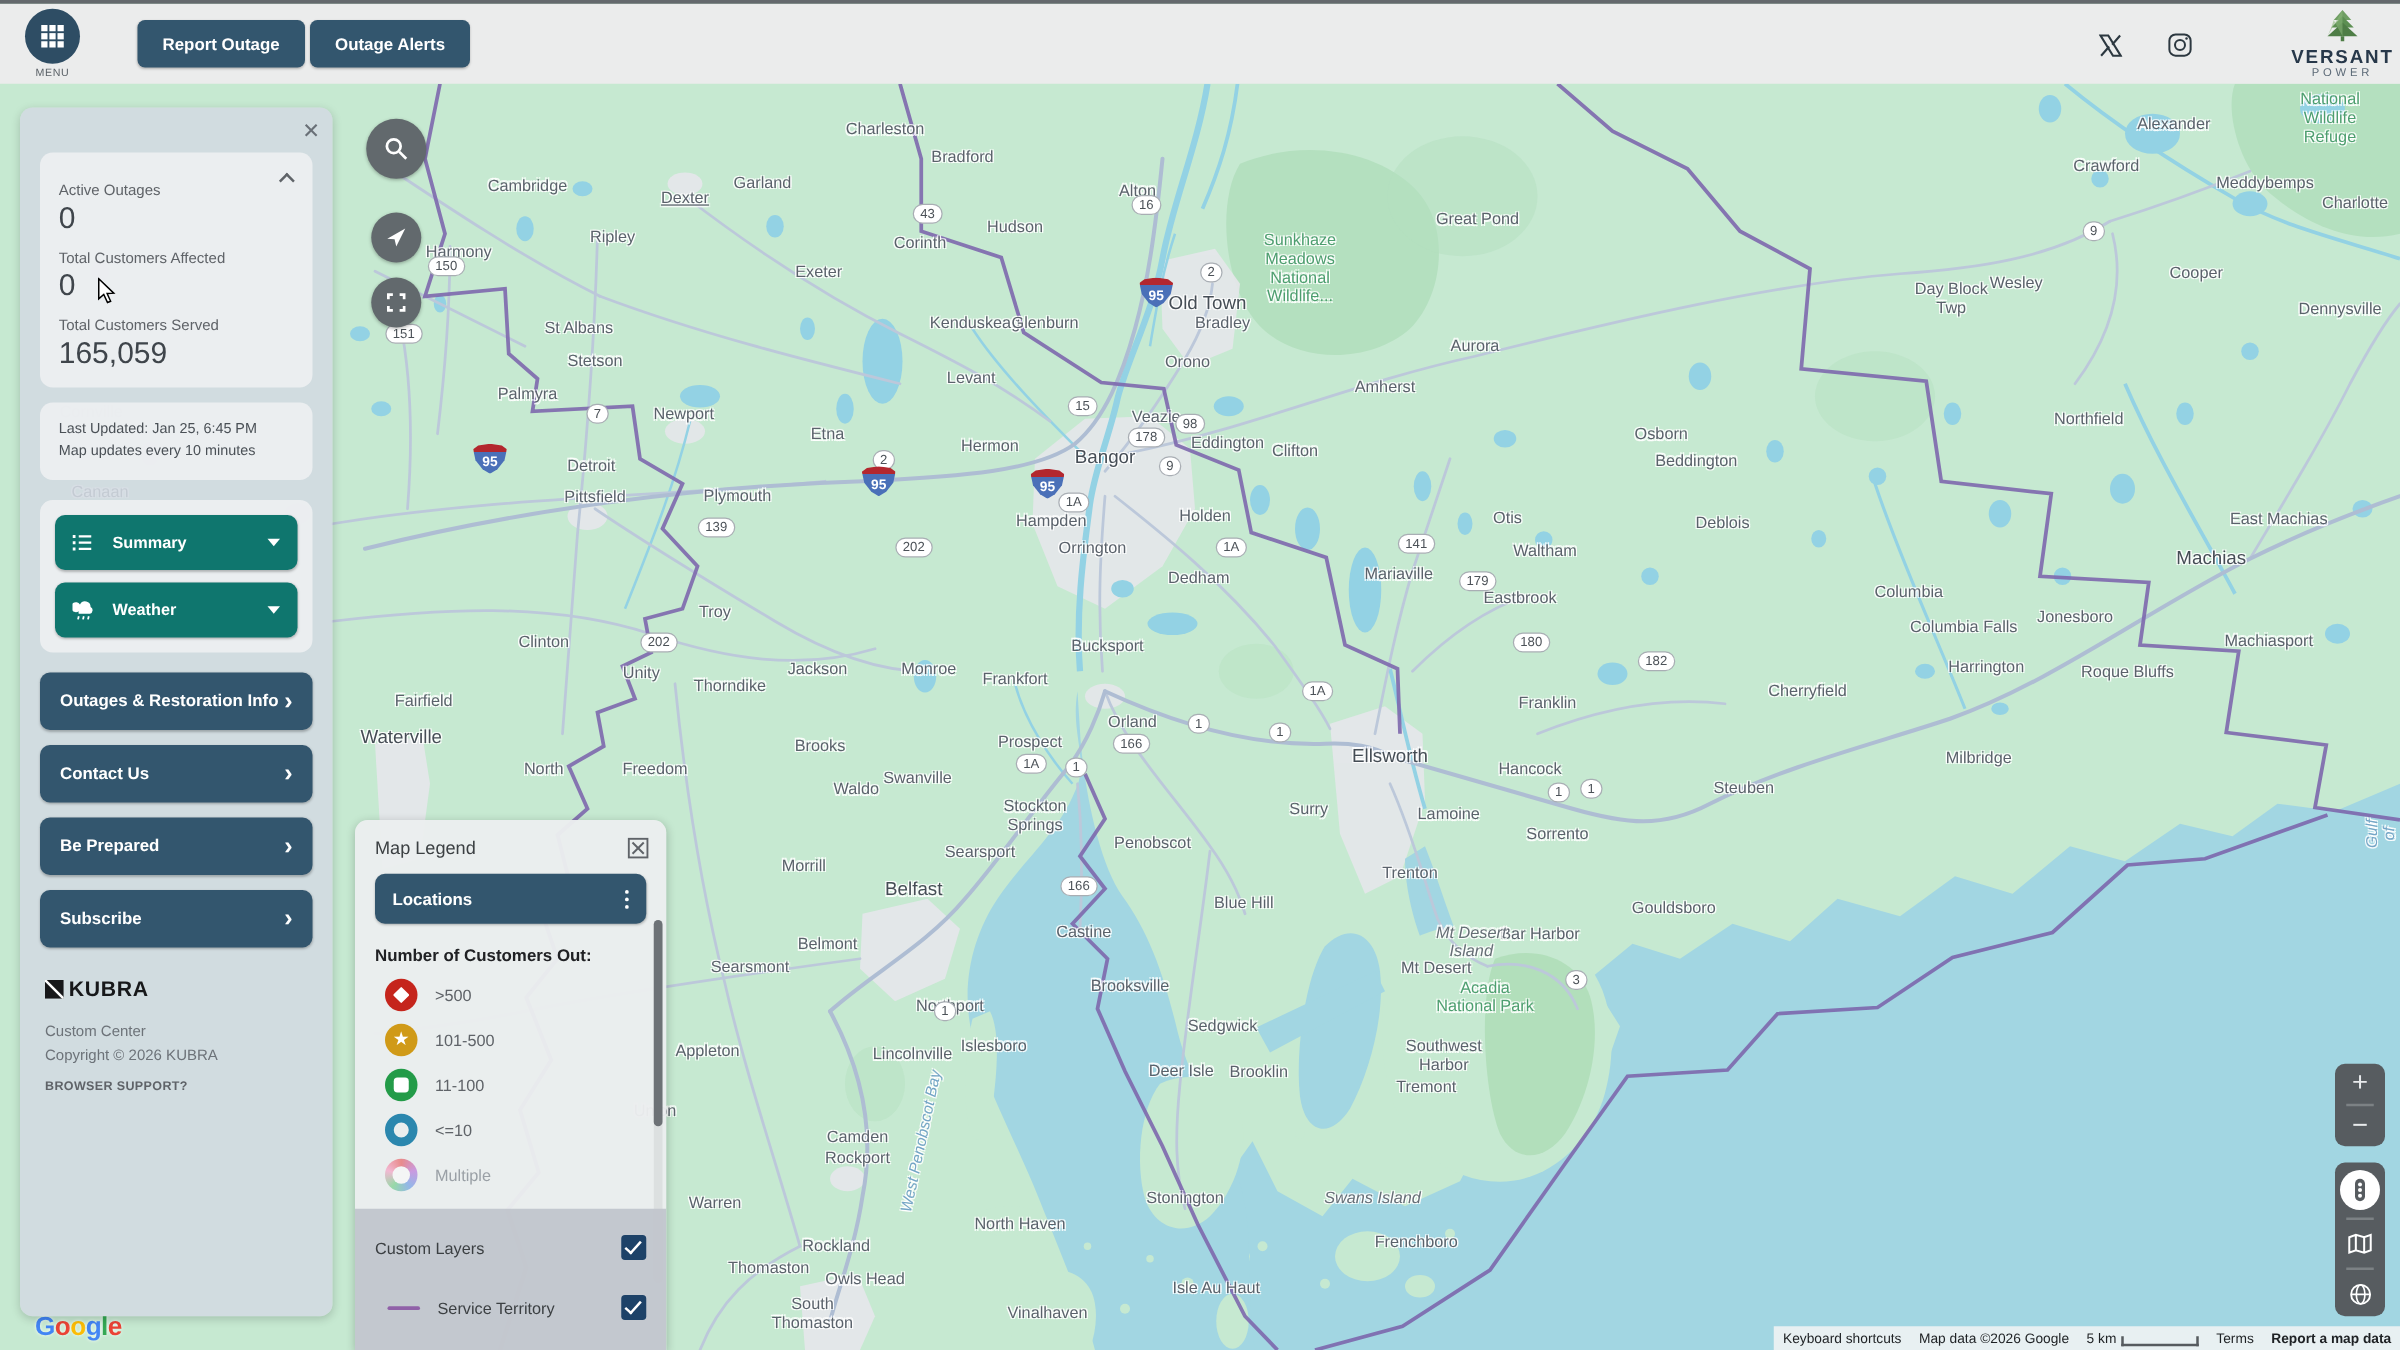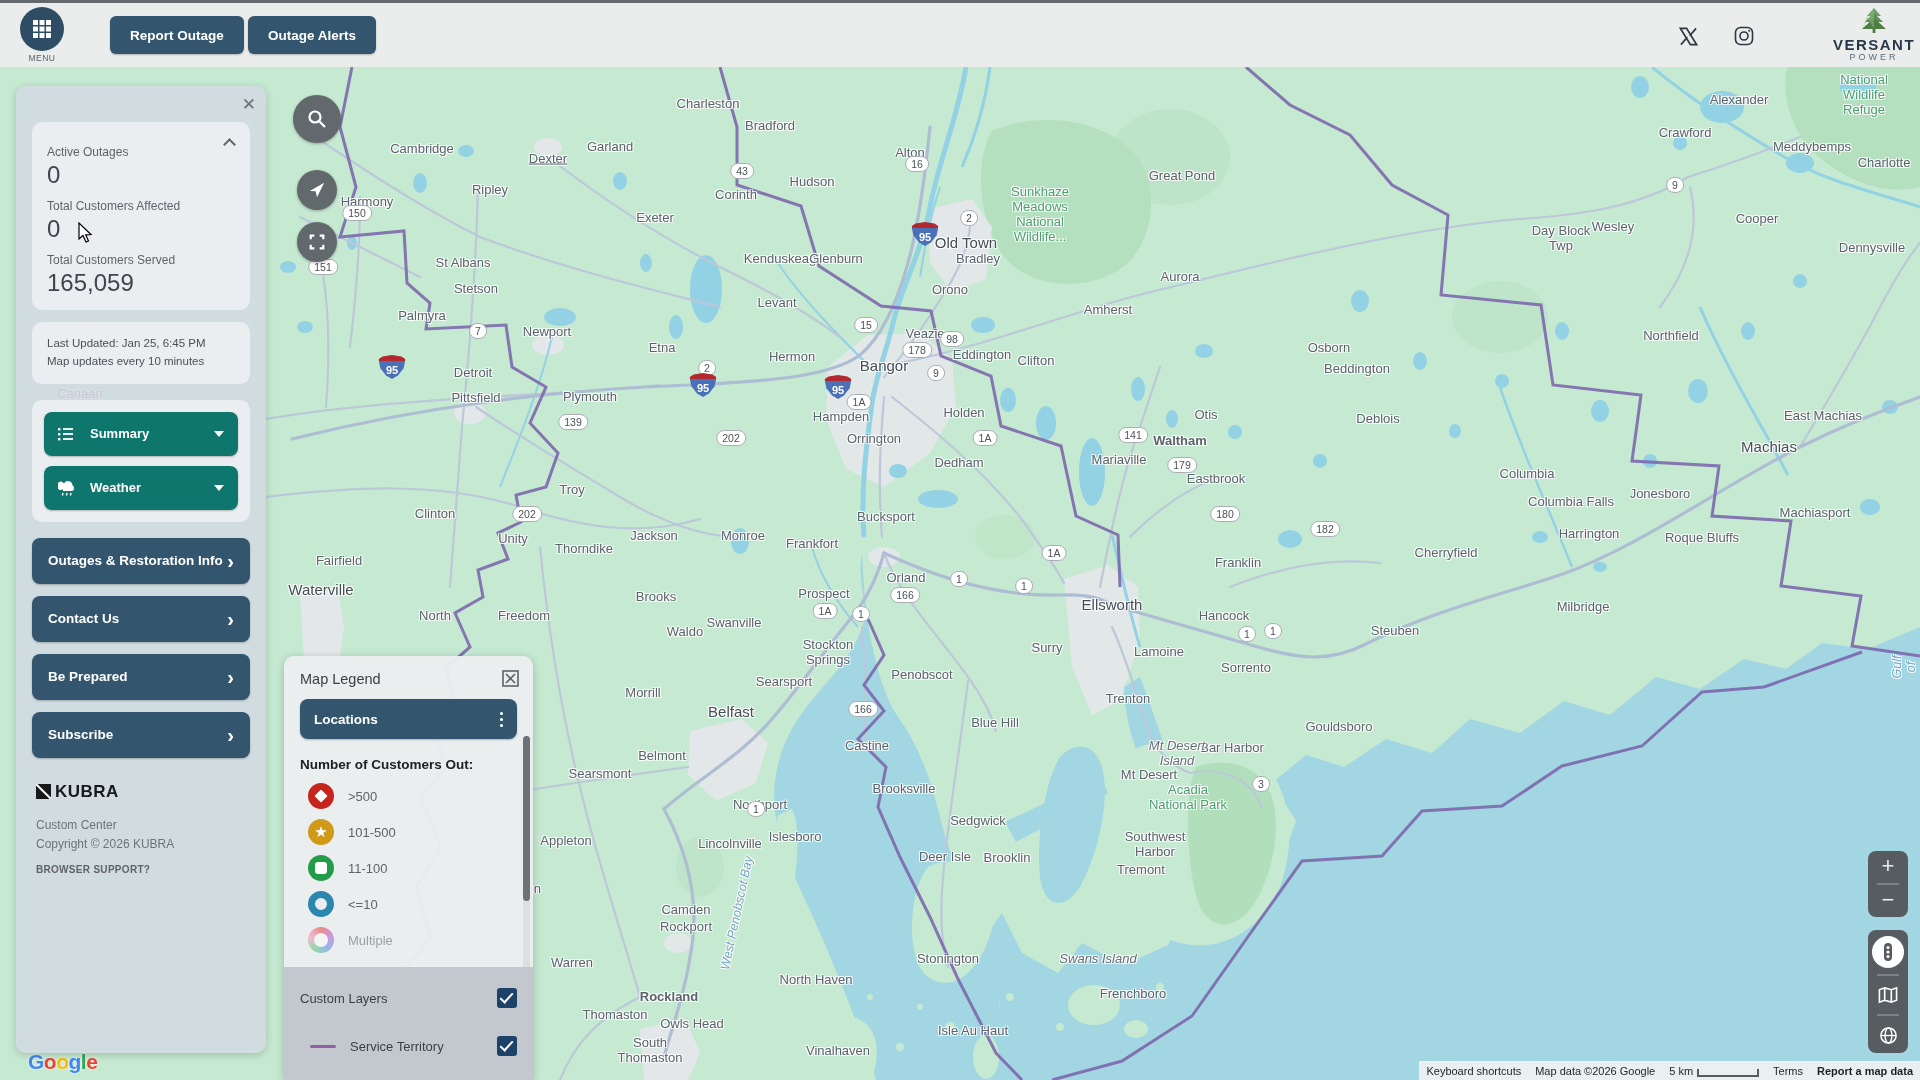--- a/index.html
+++ b/index.html
@@ -390,21 +390,21 @@
       <span class="lbl" style="left: 643px; top: 626px;">Morrill</span>
       <span class="lbl lbl-T" style="left: 731px; top: 645px;">Belfast</span>
       <span class="lbl" style="left: 662px; top: 689px;">Belmont</span>
       <span class="lbl" style="left: 600px; top: 707px;">Searsmont</span>
       <span class="lbl" style="left: 730px; top: 777px;">Lincolnville</span>
       <span class="lbl" style="left: 760px; top: 726px; margin-top: 12px;">Northport</span>
       <span class="lbl" style="left: 795px; top: 770px;">Islesboro</span>
       <span class="lbl" style="left: 566px; top: 774px;">Appleton</span>
       <span class="lbl" style="left: 686px; top: 843px;">Camden</span>
       <span class="lbl" style="left: 686px; top: 860px;">Rockport</span>
-      <span class="lbl" style="left: 669px; top: 930px; font-weight: bold;">Rockland</span>
+      <span class="lbl" style="left: 669px; top: 930px;">Rockland</span>
       <span class="lbl" style="left: 524px; top: 822px;">Union</span>
       <span class="lbl" style="left: 572px; top: 896px;">Warren</span>
       <span class="lbl" style="left: 615px; top: 948px;">Thomaston</span>
       <span class="lbl" style="left: 650px; top: 984px;">South
 Thomaston</span>
       <span class="lbl" style="left: 692px; top: 957px;">Owls Head</span>
       <span class="lbl" style="left: 838px; top: 984px;">Vinalhaven</span>
       <span class="lbl" style="left: 816px; top: 913px;">North Haven</span>
       <span class="lbl" style="left: 867px; top: 679px;">Castine</span>
       <span class="lbl" style="left: 922px; top: 608px;">Penobscot</span>
@@ -421,21 +421,21 @@
       <span class="lbl" style="left: 1047px; top: 581px;">Surry</span>
       <span class="lbl lbl-T" style="left: 1112px; top: 538px;">Ellsworth</span>
       <span class="lbl" style="left: 1128px; top: 632px;">Trenton</span>
       <span class="lbl" style="left: 1159px; top: 585px;">Lamoine</span>
       <span class="lbl" style="left: 1224px; top: 549px;">Hancock</span>
       <span class="lbl" style="left: 1238px; top: 496px;">Franklin</span>
       <span class="lbl" style="left: 1246px; top: 601px;">Sorrento</span>
       <span class="lbl" style="left: 1339px; top: 660px;">Gouldsboro</span>
       <span class="lbl" style="left: 1119px; top: 393px;">Mariaville</span>
       <span class="lbl" style="left: 1216px; top: 412px;">Eastbrook</span>
-      <span class="lbl" style="left: 1180px; top: 374px; font-weight: bold;">Waltham</span>
+      <span class="lbl" style="left: 1236px; top: 374px;">Waltham</span>
       <span class="lbl" style="left: 1206px; top: 348px;">Otis</span>
       <span class="lbl" style="left: 1108px; top: 243px;">Amherst</span>
       <span class="lbl" style="left: 1180px; top: 210px;">Aurora</span>
       <span class="lbl" style="left: 1182px; top: 109px;">Great Pond</span>
       <span class="lbl" style="left: 1329px; top: 281px;">Osborn</span>
       <span class="lbl" style="left: 1378px; top: 352px;">Deblois</span>
       <span class="lbl" style="left: 1357px; top: 302px;">Beddington</span>
       <span class="lbl" style="left: 1583px; top: 540px;">Milbridge</span>
       <span class="lbl" style="left: 1395px; top: 564px;">Steuben</span>
       <span class="lbl" style="left: 1446px; top: 486px;">Cherryfield</span>

